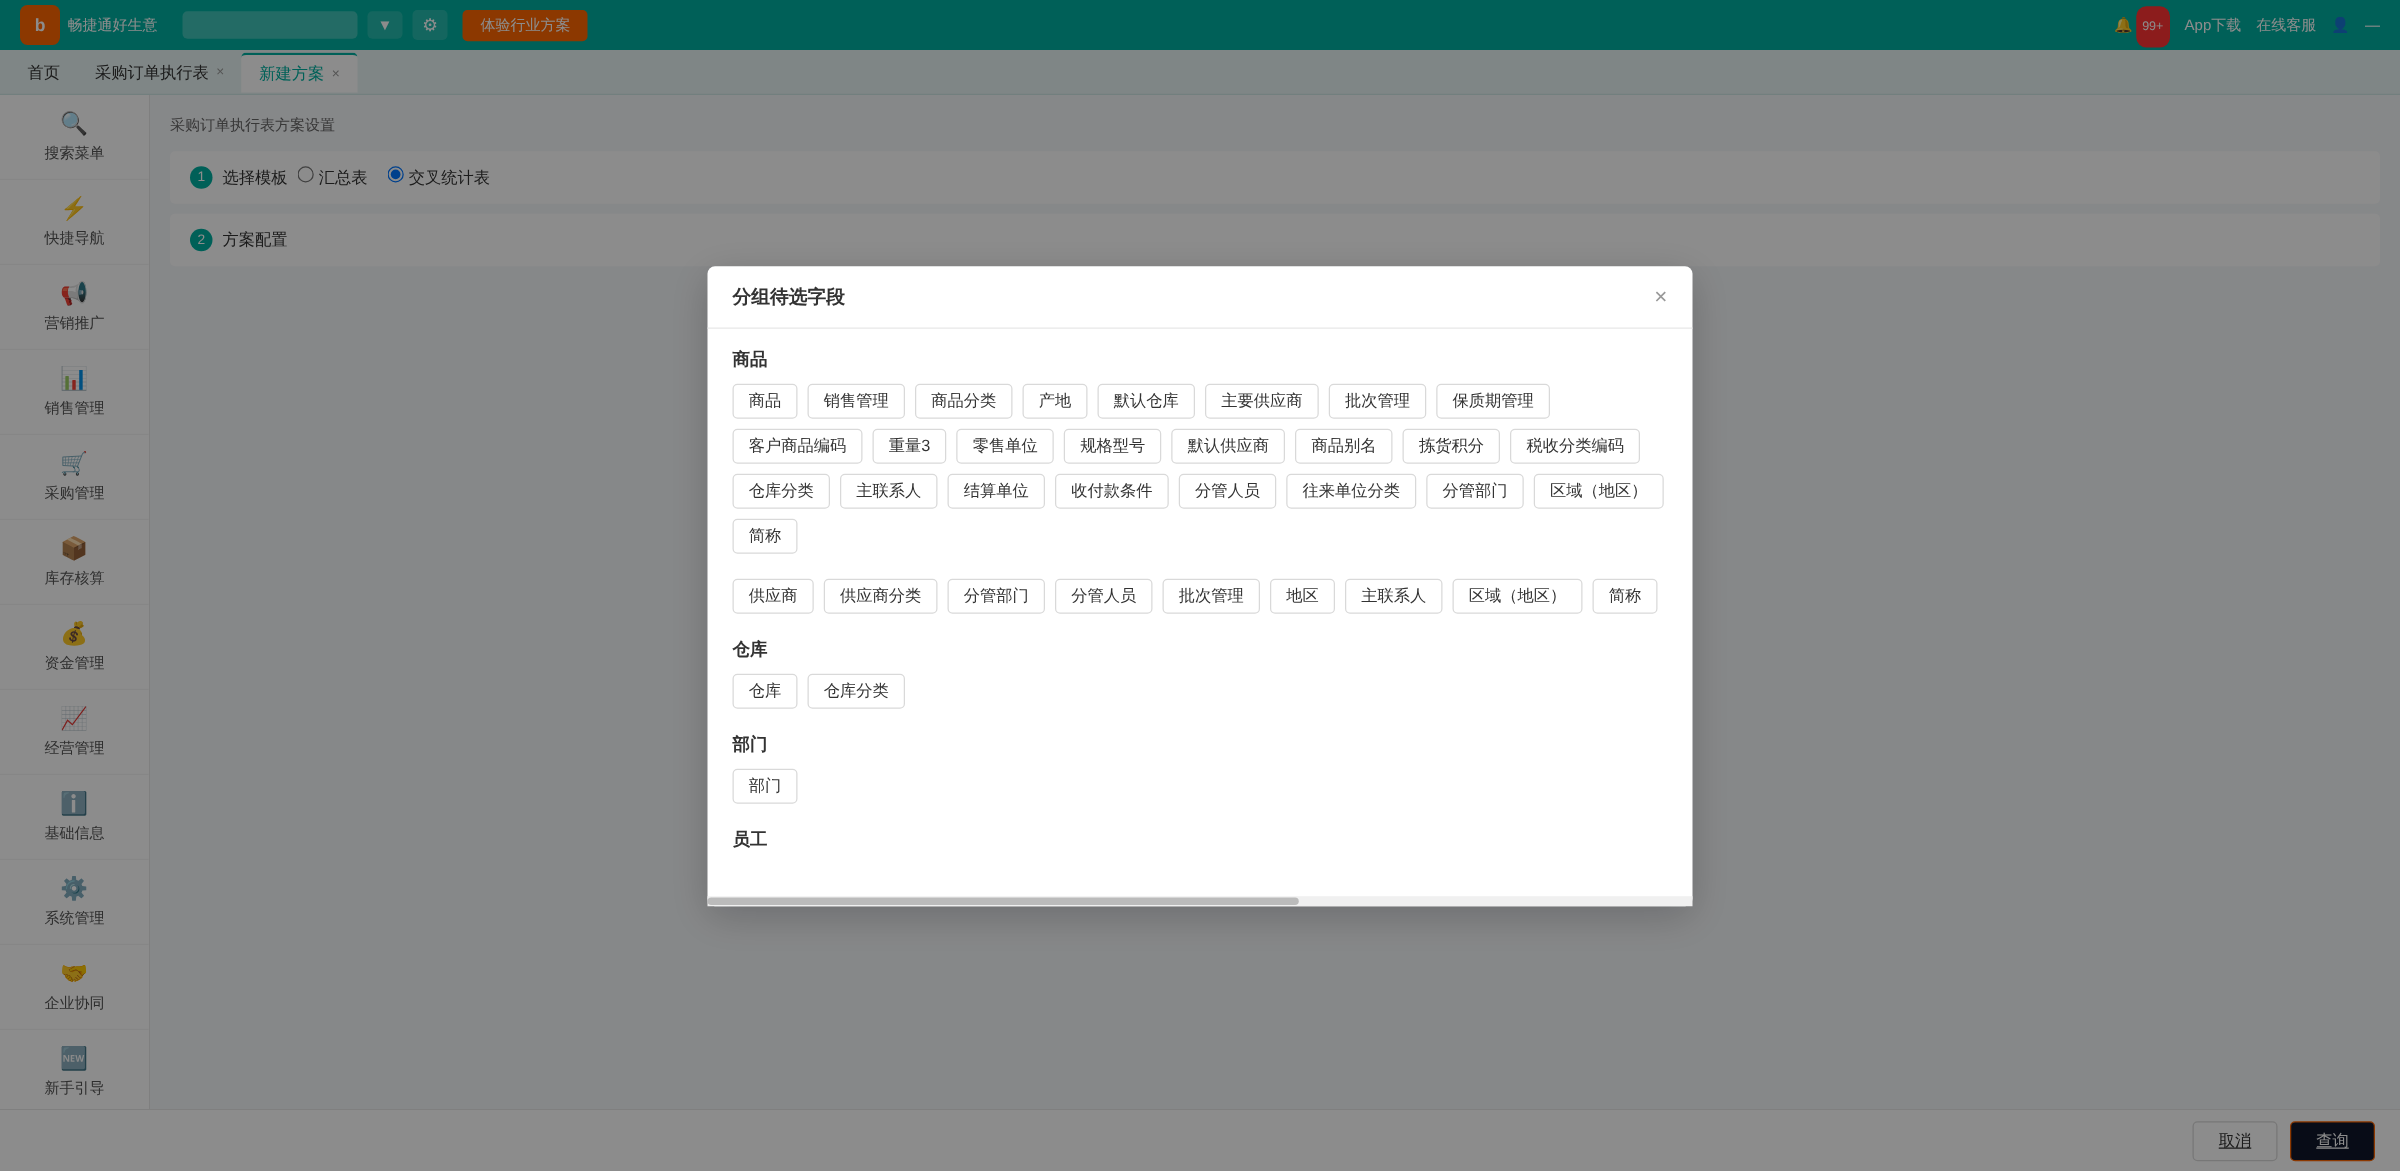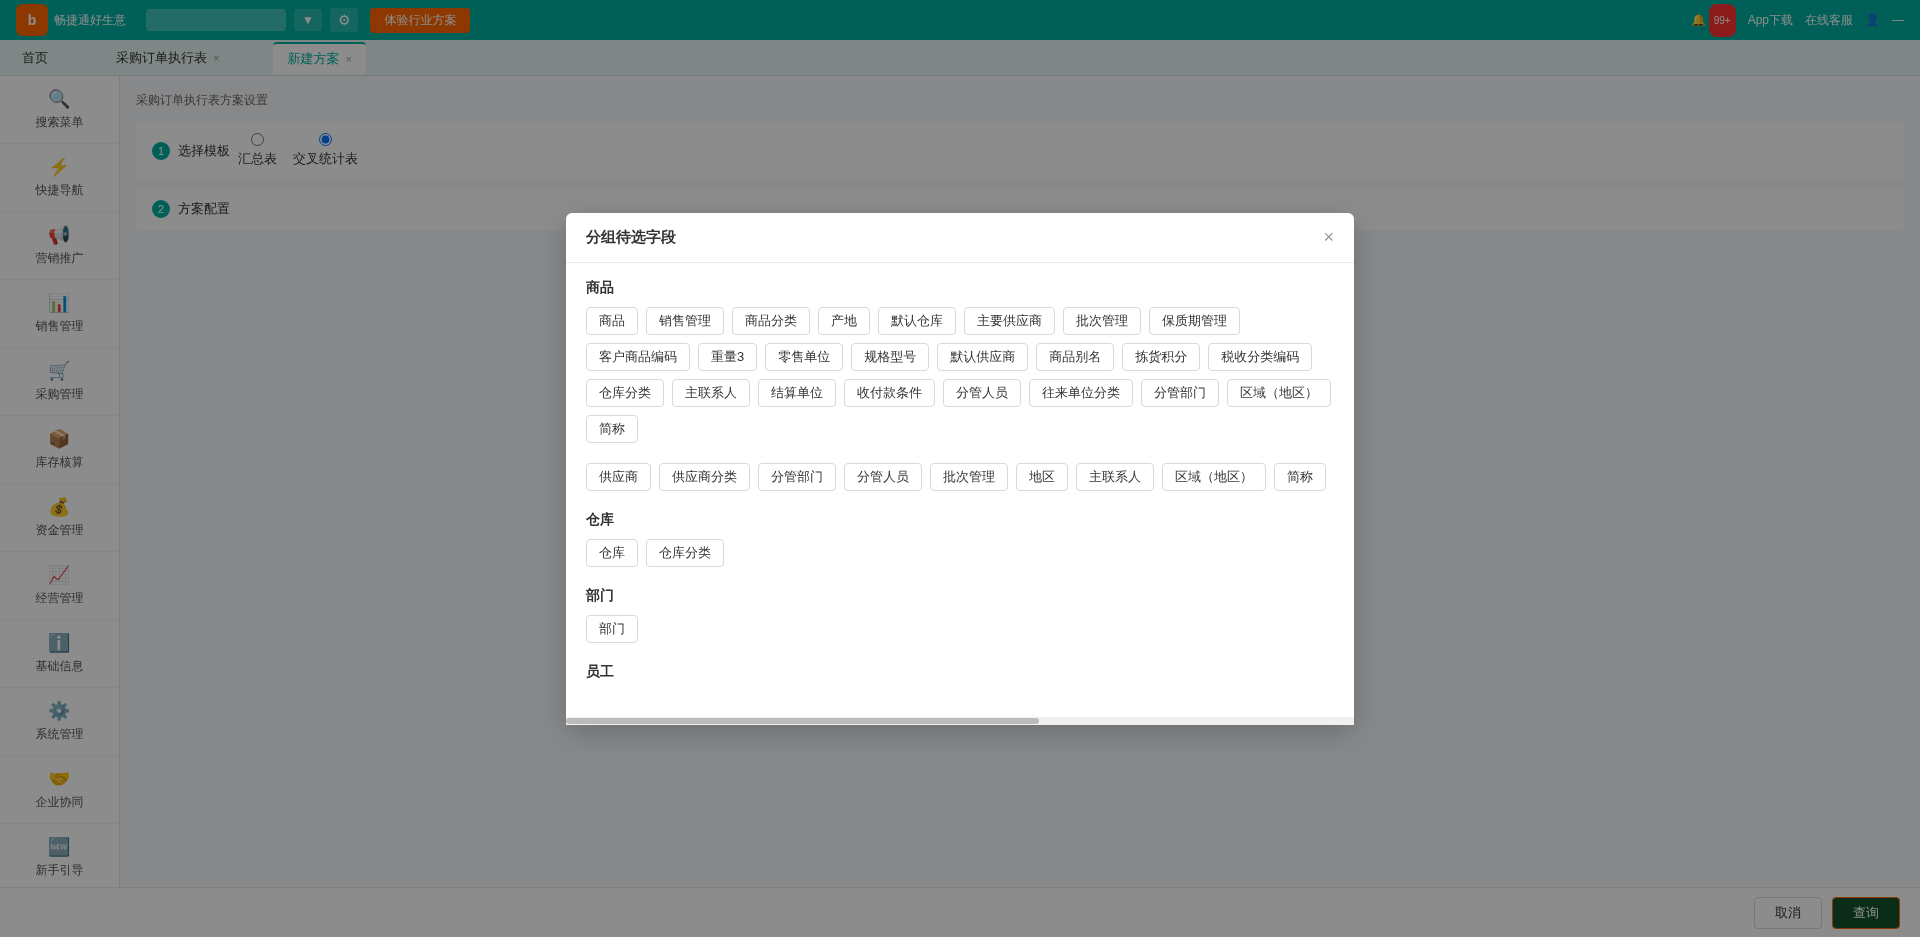--- a/index.html
+++ b/index.html
@@ -59,21 +59,20 @@
     }
 
     
     .tab-bar {
       height: 36px;
       background: #e8f5f4;
       display: flex;
       align-items: center;
       padding: 0 0 0 8px;
       border-bottom: 1px solid #d0e8e6;
-      gap: 40px;
     }
     .tab {
       padding: 6px 14px; font-size: 13px; cursor: pointer;
       border-radius: 4px 4px 0 0; color: #333;
       display: flex; align-items: center; gap: 6px;
     }
     .tab.active {
       background: white; color: #00b0a0; border-top: 2px solid #00b0a0;
     }
     .tab-close { color: #999; font-size: 11px; cursor: pointer; }
@@ -114,21 +113,21 @@
 
     
     .step-section { background: white; padding: 12px 16px; border-radius: 4px; margin-bottom: 8px; }
     .step-label { display: flex; align-items: center; gap: 8px; font-size: 13px; color: #333; }
     .step-num {
       width: 18px; height: 18px; border-radius: 50%;
       background: #00b0a0; color: white; font-size: 11px;
       display: flex; align-items: center; justify-content: center;
     }
     .radio-group { display: flex; gap: 16px; align-items: center; font-size: 13px; }
-    .radio-group label { display: flex; align-items: center; gap: 4px; cursor: pointer; flex-direction: column; }
+    .radio-group label { display: flex; align-items: flex-start; gap: 4px; cursor: pointer; }
 
     
     .modal-overlay {
       position: fixed; top: 0; left: 0; right: 0; bottom: 0;
       background: rgba(0,0,0,0.45);
       display: flex; align-items: center; justify-content: center;
       z-index: 1000;
     }
     .modal {
       background: white;
@@ -174,23 +173,23 @@
 
     
     .modal-hscroll {
       height: 8px;
       background: #f0f0f0;
       position: relative;
       flex-shrink: 0;
     }
 
     
-    .btn { padding: 6px 20px; border-radius: 4px; font-size: 13px; cursor: pointer; border: 1px solid #d9d9d9; }
+    .btn { padding: 6px 20px; border-radius: 4px; font-size: 13px; cursor: pointer; border: 1px solid #d9d9d9; text-decoration: underline; }
     .btn-default { background: white; color: #333; }
-    .btn-primary { background: #14532d; color: white; border-color: #ff6600; }
+    .btn-primary { background: #0f172a; color: white; border-color: #ff6600; }
 
     
     .bottom-bar {
       position: fixed; bottom: 0; left: 0; right: 0;
       height: 50px;
       background: white;
       border-top: 1px solid #e8e8e8;
       display: flex; align-items: center; justify-content: flex-end;
       padding: 0 20px; gap: 10px;
       z-index: 100;

